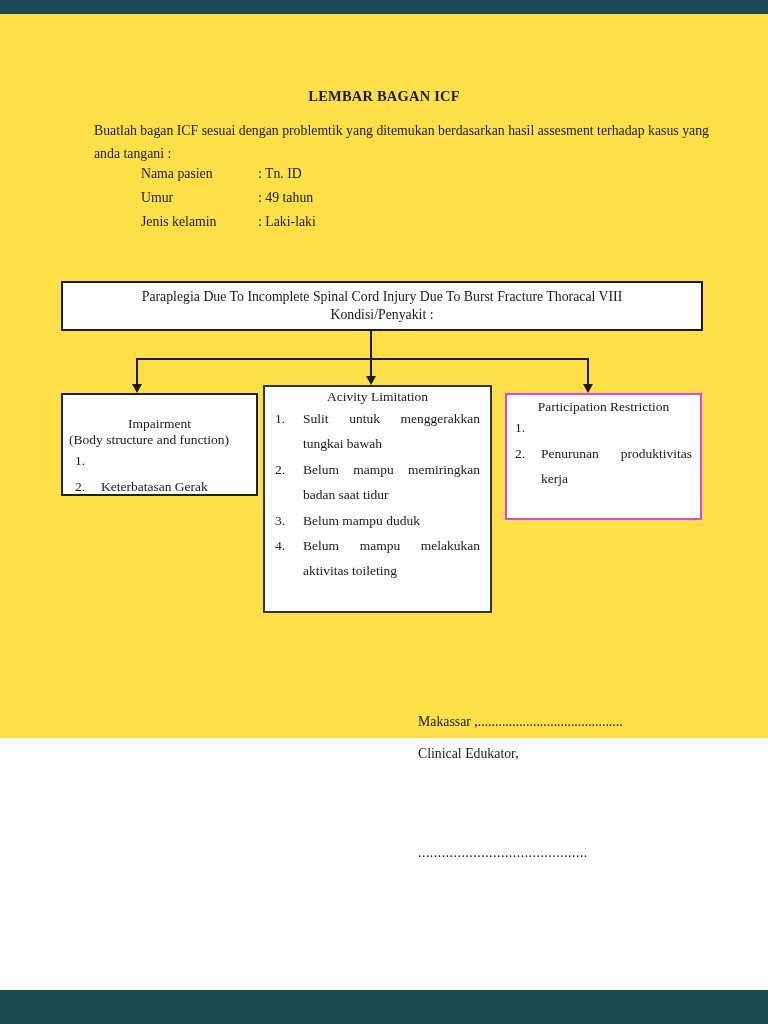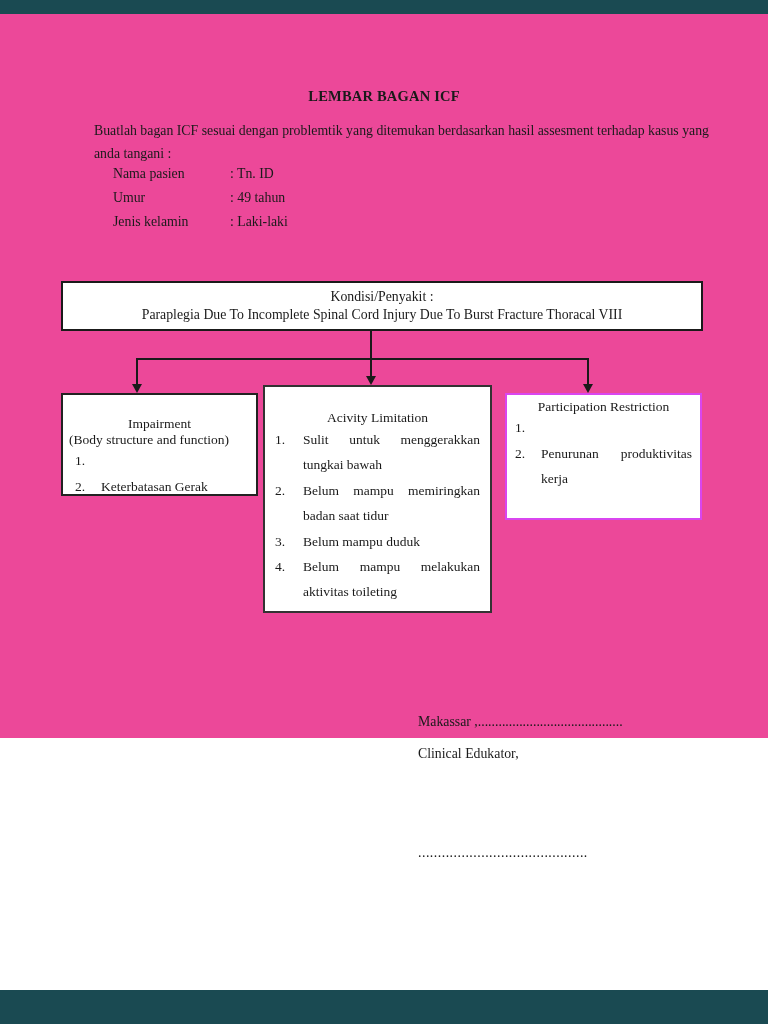--- a/index.html
+++ b/index.html
@@ -8,44 +8,44 @@
     font-family: "Liberation Serif", "DejaVu Serif", serif;
     color: #1a1a1a;
     background: #ffffff;
     position: relative;
     overflow: hidden;
   }
   .viewer-bar { position: absolute; left: 0; width: 768px; background: #1a4a52; }
   .viewer-bar.top { top: 0; height: 14px; }
   .viewer-bar.bottom { top: 990px; height: 34px; }
 
-  .page { position: absolute; left: 0; top: 14px; width: 768px; height: 724px; background: #ec4899; }
+  .page { position: absolute; left: 0; top: 14px; width: 768px; height: 724px; background: #fde047; }
 
   .doc-title {
     position: absolute; left: 0; top: 74px; width: 768px;
     text-align: center; font-weight: bold; font-size: 14.5px; letter-spacing: 0.2px;
   }
   .instruction {
     position: absolute; left: 94px; top: 105px; width: 620px;
     font-size: 13.8px; line-height: 23px;
   }
   .patient { position: absolute; left: 113px; top: 152px; width: 320px; font-size: 13.8px; }
   .patient-row { display: flex; height: 24px; align-items: flex-start; }
-  .patient-row .plabel { width: 117px; flex: none; }
+  .patient-row .plabel { width: 117px; flex: none; margin-left: 28px; }
   .patient-row .pvalue { flex: 1; }
 
   
   .box { position: absolute; background: #fff; font-size: 13.5px; }
   .condition-box {
     left: 61px; top: 267px; width: 642px; height: 50px;
     border: 2px solid #1a1a1a; text-align: center; line-height: 18px; padding-top: 5px;
     font-size: 13.8px;
   }
   .impairment-box { left: 61px; top: 379px; width: 197px; height: 103px; border: 2px solid #222; padding: 20px 6px; }
-  .activity-box   { left: 263px; top: 371px; width: 229px; height: 228px; border: 2px solid #333; padding: 21px 10px; }
+  .activity-box   { left: 263px; top: 371px; width: 229px; height: 228px; border: 2px solid #333; padding: 0 10px; }
   .participation-box { left: 505px; top: 379px; width: 197px; height: 127px; border: 2px solid #d946ef; padding: 3px 8px; }
   .box-title { text-align: center; line-height: 17px; }
   .activity-box .box-title { line-height: 19px; }
   .box-subtitle { text-align: left; line-height: 16px; }
   .li { display: flex; }
   .impairment-box .li { line-height: 26px; padding-left: 6px; }
   .impairment-box .num { width: 26px; flex: none; }
   .activity-box .li { line-height: 25.4px; }
   .activity-box .num { width: 28px; flex: none; }
   .participation-box .li { line-height: 25.5px; }
@@ -89,22 +89,22 @@
       <span class="plabel">Umur</span>
       <span class="pvalue">: 49 tahun</span>
     </div>
     <div class="patient-row">
       <span class="plabel">Jenis kelamin</span>
       <span class="pvalue">: Laki-laki</span>
     </div>
   </div>
 
   <div class="box condition-box">
+    <div>Paraplegia Due To Incomplete Spinal Cord Injury Due To Burst Fracture Thoracal VIII</div>
     <div>Kondisi/Penyakit :</div>
-    <div>Paraplegia Due To Incomplete Spinal Cord Injury Due To Burst Fracture Thoracal VIII</div>
   </div>
 
   <div class="conn v-center"></div>
   <div class="conn h-branch"></div>
   <div class="conn v-left"></div>
   <div class="conn v-mid"></div>
   <div class="conn v-right"></div>
   <div class="arrow a-left"></div>
   <div class="arrow a-mid"></div>
   <div class="arrow a-right"></div>

